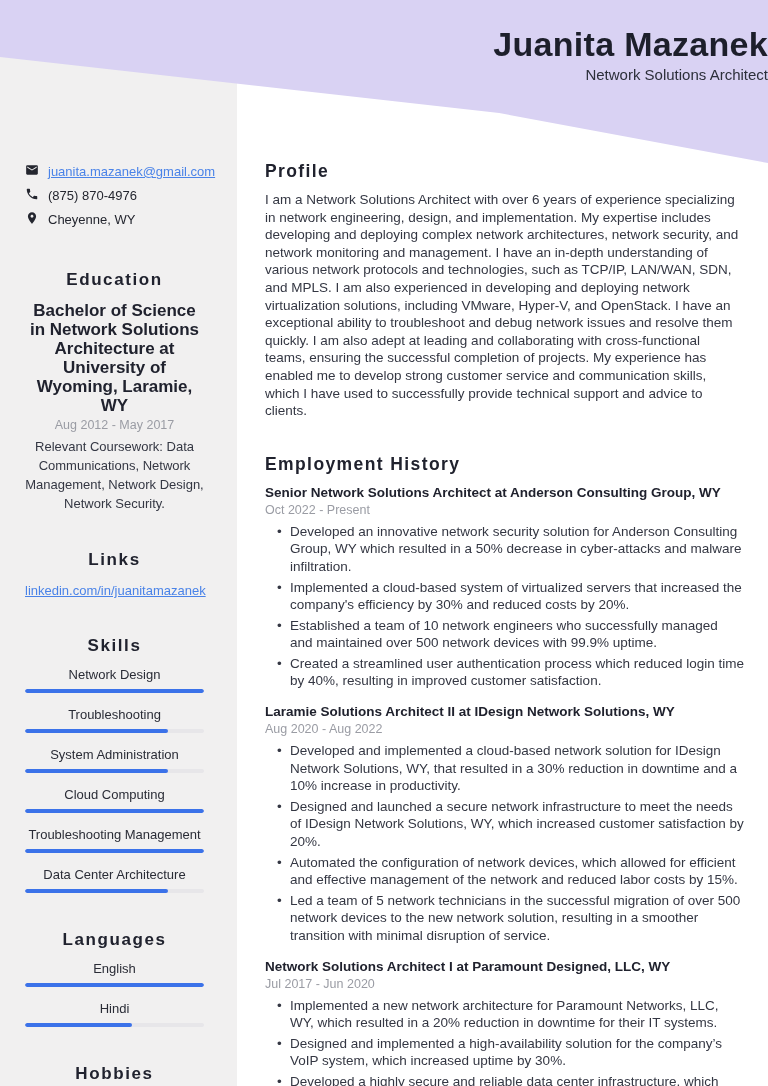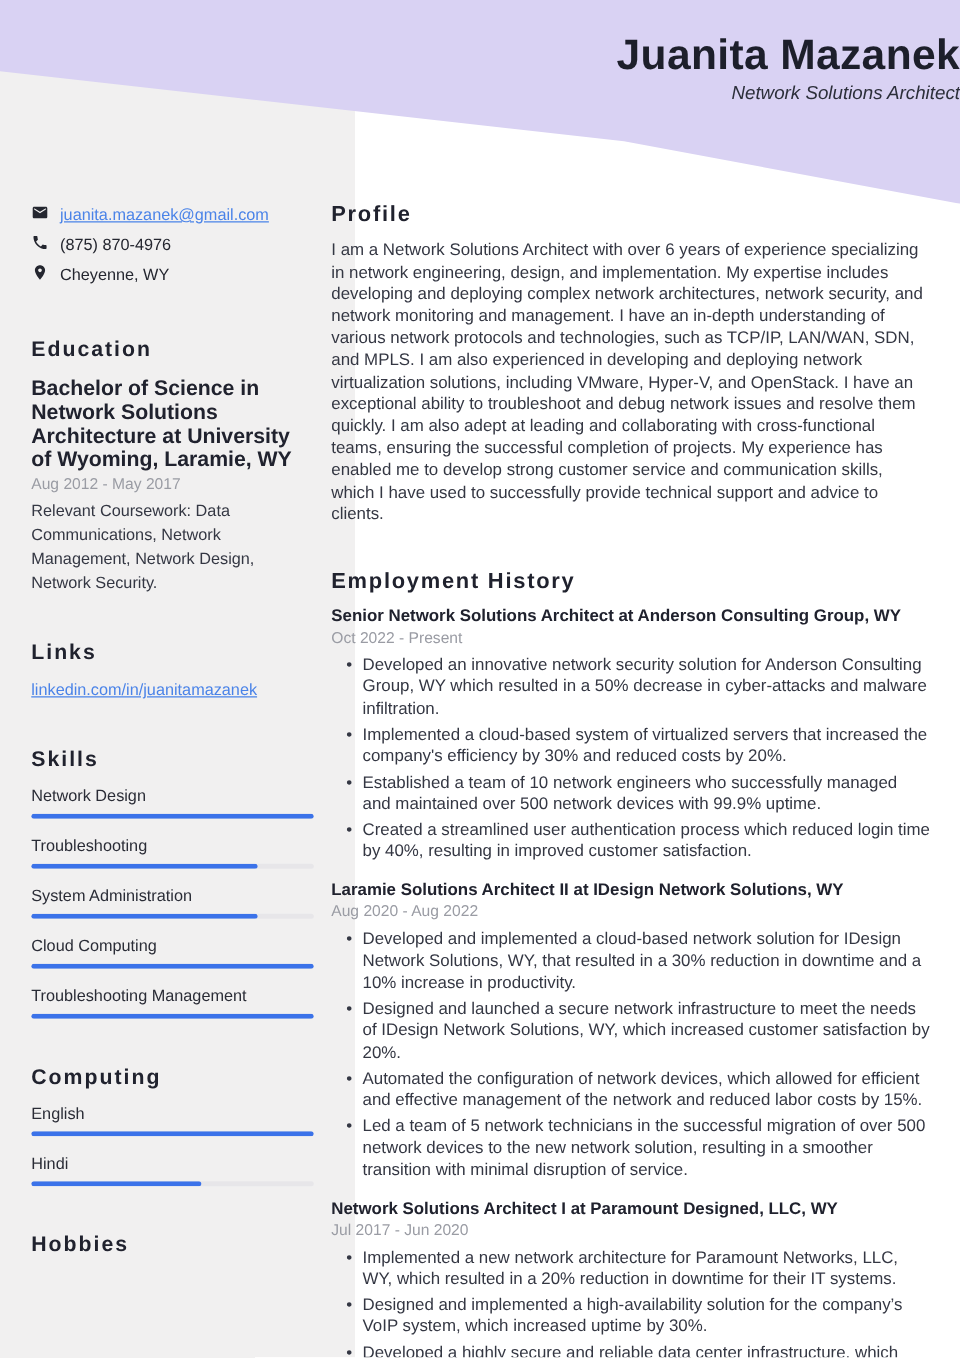--- a/index.html
+++ b/index.html
@@ -7,25 +7,25 @@
     --muted:#9a9ca4; --link:#4a83e8; --bar:#3b72e9; --track:#e7e6e9;
   }
   html,body{margin:0;padding:0;background:#ffffff;}
   .page{position:relative;width:768px;height:1086px;background:#ffffff;overflow:hidden;
         font-family:"Liberation Sans", sans-serif;color:var(--body);}
   
   .band{position:absolute;top:0;left:0;width:768px;height:170px;background:var(--band);
         clip-path:polygon(0 0,100% 0,100% 163px,65% 113px,0 57px);z-index:2;}
   .header-text{position:absolute;top:24px;left:240px;width:528px;text-align:right;z-index:3;}
   .name{font-size:34px;font-weight:bold;color:#1d1f2b;letter-spacing:.3px;line-height:40px;}
-  .subtitle{font-size:15px;color:#2c2f3a;margin-top:2px;font-style:italic;}
+  .subtitle{font-size:15px;color:#2c2f3a;margin-top:2px;}
 
   
-  .sidebar{position:absolute;top:0;left:0;bottom:0;width:284px;background:var(--sidebar);
-           box-sizing:border-box;padding:163px 33px 20px 25px;z-index:1;}
+  .sidebar{position:absolute;top:0;left:0;bottom:0;width:237px;background:var(--sidebar);
+           box-sizing:border-box;padding:163px 33px 20px 25px;z-index:1;text-align:center;}
   .contact-row{display:flex;align-items:center;gap:9px;margin-bottom:7px;font-size:13px;color:#24262f;}
   .contact-row svg{flex:0 0 auto;}
   .contact-block{margin-bottom:42px;}
   a.blue-link{color:var(--link);text-decoration:underline;font-size:13px;}
   .s-heading{font-size:17px;font-weight:bold;letter-spacing:1.6px;color:var(--ink);margin:0 0 11px 0;}
   .side-section{margin-bottom:37px;}
   .edu-degree{font-size:17px;font-weight:bold;line-height:19px;color:var(--ink);}
   .date{font-size:12.5px;color:var(--muted);margin:3px 0 5px 0;}
   .edu-desc{font-size:13px;line-height:19px;color:var(--body);}
   .skill{margin-bottom:14px;}
@@ -124,24 +124,30 @@
         <div class="track">
             <div class="fill" style="width: 100%;"></div>
           </div>
       </div>
       <div class="skill">
         <div class="skill-label">Troubleshooting Management</div>
         <div class="track">
             <div class="fill" style="width: 100%;"></div>
           </div>
       </div>
-    </div>
-
-    <div class="side-section">
-      <h2 class="s-heading">Computing</h2>
+      <div class="skill">
+        <div class="skill-label">Data Center Architecture</div>
+        <div class="track">
+            <div class="fill" style="width: 80%;"></div>
+          </div>
+      </div>
+    </div>
+
+    <div class="side-section">
+      <h2 class="s-heading">Languages</h2>
       <div class="skill">
         <div class="skill-label">English</div>
         <div class="track">
             <div class="fill" style="width: 100%;"></div>
           </div>
       </div>
       <div class="skill">
         <div class="skill-label">Hindi</div>
         <div class="track">
             <div class="fill" style="width: 60%;"></div>

